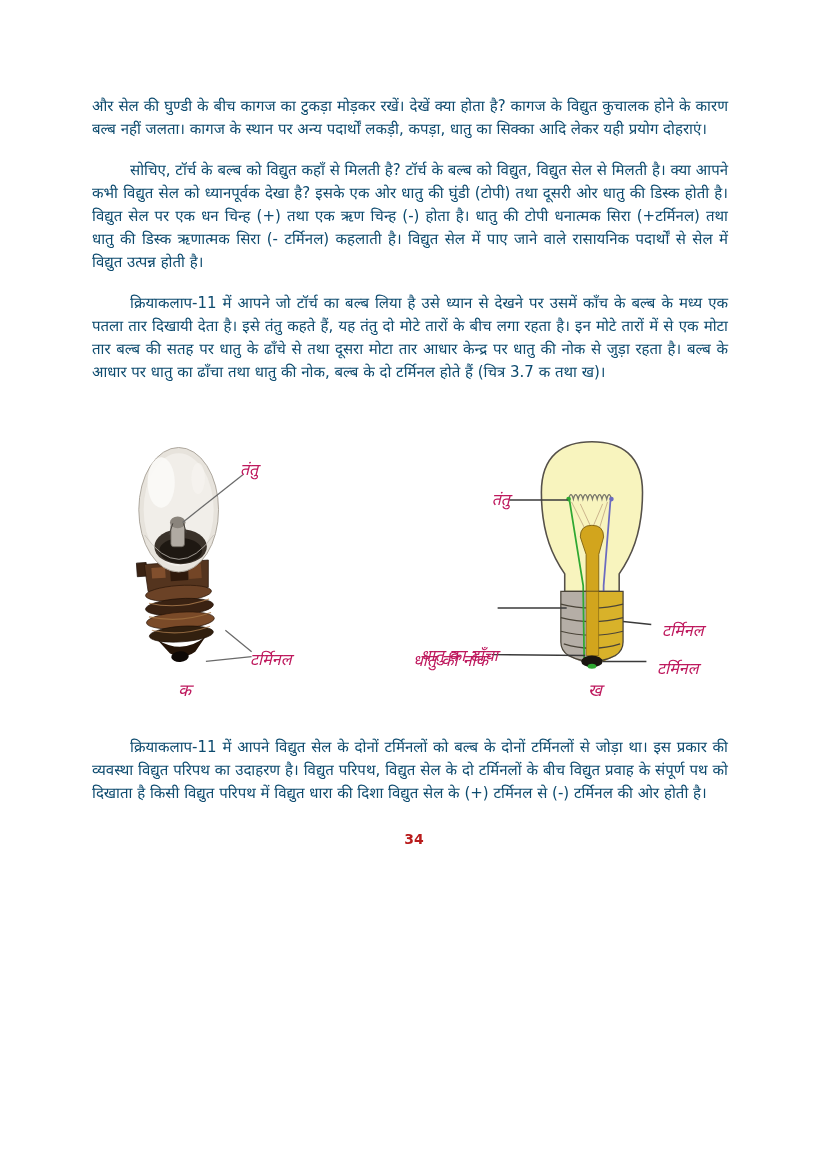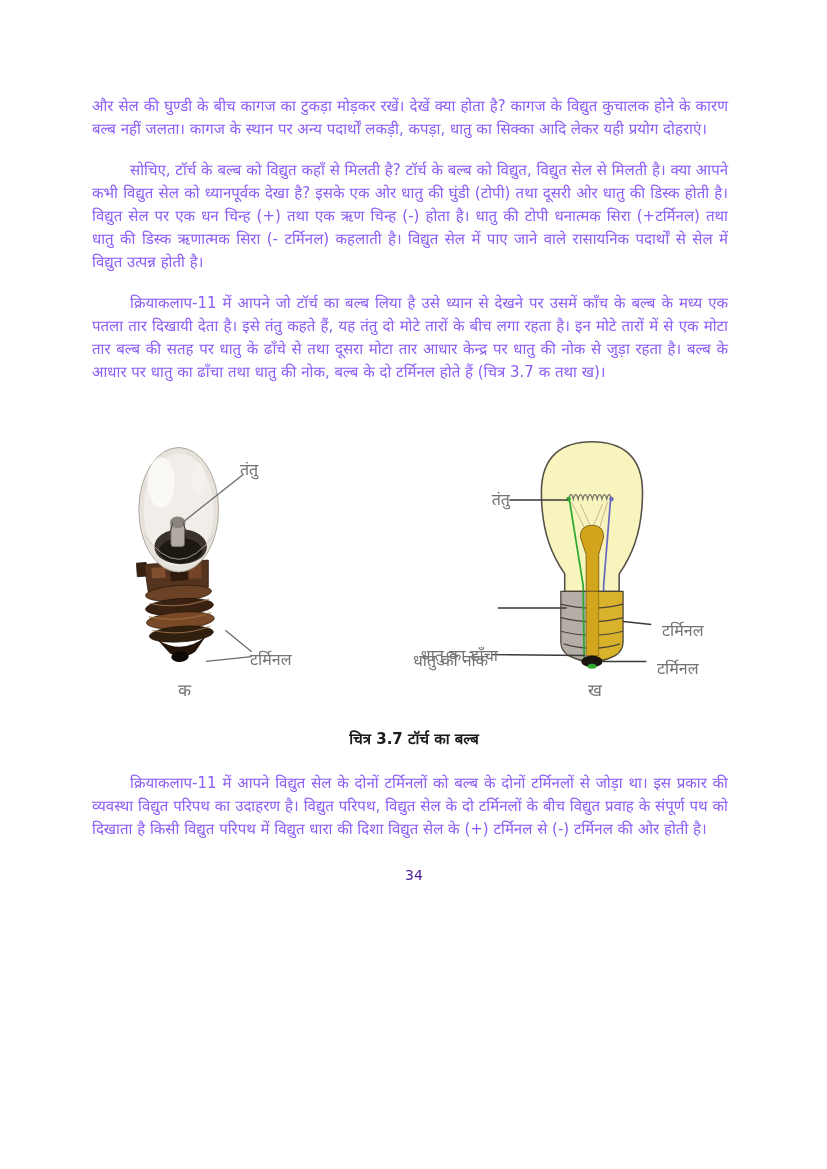--- a/index.html
+++ b/index.html
@@ -17,51 +17,53 @@
     position:absolute;
     left:92px; top:95px;
     width:644px;
   }
   .para {
     font-size:15px;
     line-height:23px;
     text-align:justify;
     margin:0 8px 18px 0;
     text-indent:38px;
-    color:#8b5cf6;
+    color:#0c4a6e;
   }
   .para.no-indent { text-indent:0; }
   .b { font-weight:normal; }
   .figure {
     position:relative;
     width:644px; height:282px;
     margin-top:46px;
   }
   .fig-svg { position:absolute; left:0; top:0; width:644px; height:282px; }
   .flabel {
     position:absolute;
     font-size:16px;
     line-height:20px;
-    color:#737373;
+    color:#be185d;
     white-space:nowrap;
+    font-style:italic;
   }
   .flabel.r { text-align:right; }
   .flabel.sub { font-size:17px; }
   .caption {
     text-align:center;
     font-weight:bold;
     font-size:15px;
     margin:16px 0 0 0;
   }
   .last-para { margin-top:24px; }
   .page-number {
     text-align:center;
     font-size:14px;
     margin-top:26px;
-    color:#4c1d95;
+    color:#b91c1c;
+    font-weight:bold;
   }
 </style>
 </head>
 <body>
 
 <div class="page">
   <div class="content">
 
     <p class="para no-indent"><span>और सेल की घुण्डी के बीच कागज का टुकड़ा मोड़कर रखें। देखें क्या होता है? कागज के विद्युत कुचालक होने के कारण बल्ब नहीं जलता। कागज के स्थान पर अन्य पदार्थों लकड़ी, कपड़ा, धातु का सिक्का आदि लेकर यही प्रयोग दोहराएं।</span></p>
 
@@ -148,19 +150,18 @@
       <span class="flabel sub" style="left:86px; top:250px;">क</span>
 
       <span class="flabel r" style="left:360px; top:60px; width:58px;">तंतु</span>
       <span class="flabel r" style="left:306px; top:190px; width:100px;margin-top:26px;">धातु का ढाँचा</span>
       <span class="flabel r" style="left:306px; top:221px; width:90px;">धातु की नोक</span>
       <span class="flabel" style="left:570px; top:191px;">टर्मिनल</span>
       <span class="flabel" style="left:565px; top:229px;">टर्मिनल</span>
       <span class="flabel sub" style="left:496px; top:250px;">ख</span>
     </div>
 
-    <div class="caption">चित्र 3.7 टॉर्च का बल्ब</div>
 
     <p class="para last-para"><span class="b">क्रियाकलाप-11</span><span> में आपने विद्युत सेल के दोनों टर्मिनलों को बल्ब के दोनों टर्मिनलों से जोड़ा था। इस प्रकार की व्यवस्था विद्युत परिपथ का उदाहरण है। विद्युत परिपथ, विद्युत सेल के दो टर्मिनलों के बीच विद्युत प्रवाह के संपूर्ण पथ को दिखाता है किसी विद्युत परिपथ में विद्युत धारा की दिशा विद्युत सेल के (+) टर्मिनल से (-) टर्मिनल की ओर होती है।</span></p>
 
     <div class="page-number">34</div>
   </div>
 </div>
 
 </body></html>

